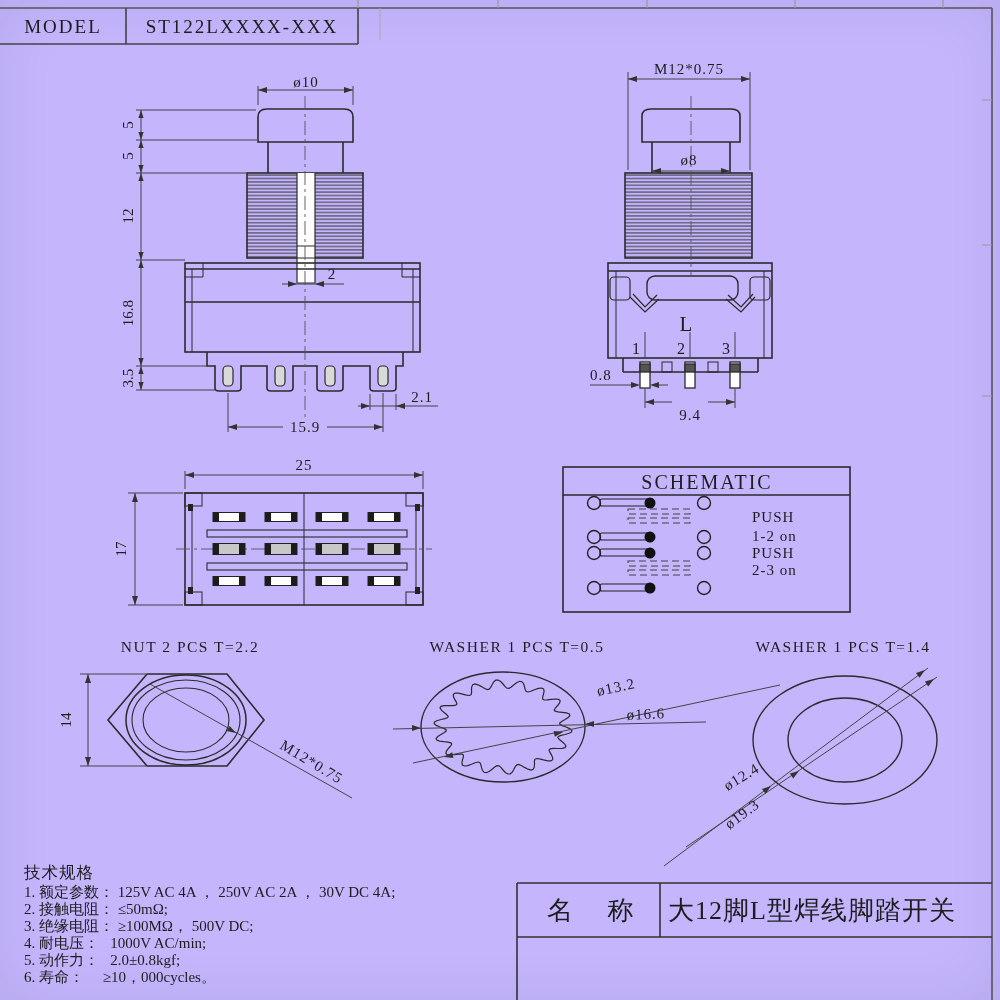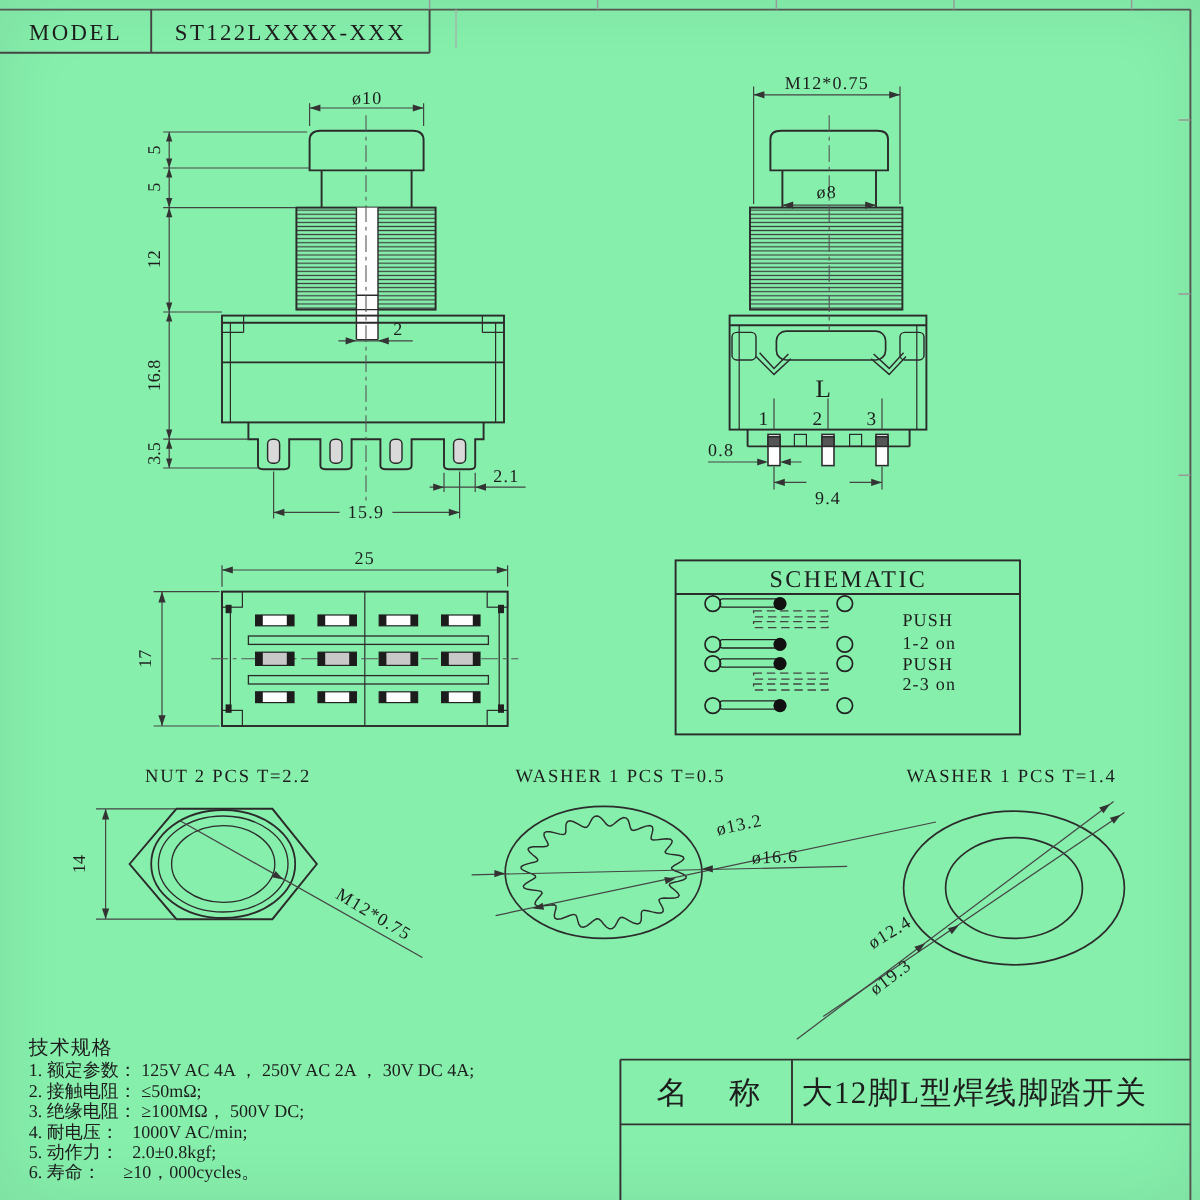--- a/index.html
+++ b/index.html
@@ -1,18 +1,18 @@
 <!DOCTYPE html>
 <html><head>
 <meta charset="utf-8">
 <style>
   html,body{margin:0;padding:0;background:#e8e8e8;}
   .sheet{
     position:relative;width:1000px;height:1000px;margin:0 auto;
-    background:#86efac;overflow:hidden;
+    background:#c4b5fd;overflow:hidden;
     box-shadow:inset 0 0 60px rgba(0,0,0,0.07);
     font-family:"Liberation Serif","DejaVu Serif",serif;
   }
   svg{display:block;width:1000px;height:1000px;}
   text{fill:#1d1d1d;font-family:"Liberation Serif","DejaVu Serif",serif;}
   .dim{font-size:15px;letter-spacing:1px;}
   .dim-sm{font-size:15px;}
   .ttl{font-size:15.5px;letter-spacing:1.5px;}
   .tbl{font-size:19px;letter-spacing:2px;}
   .schem-title{font-size:20px;letter-spacing:2px;}

